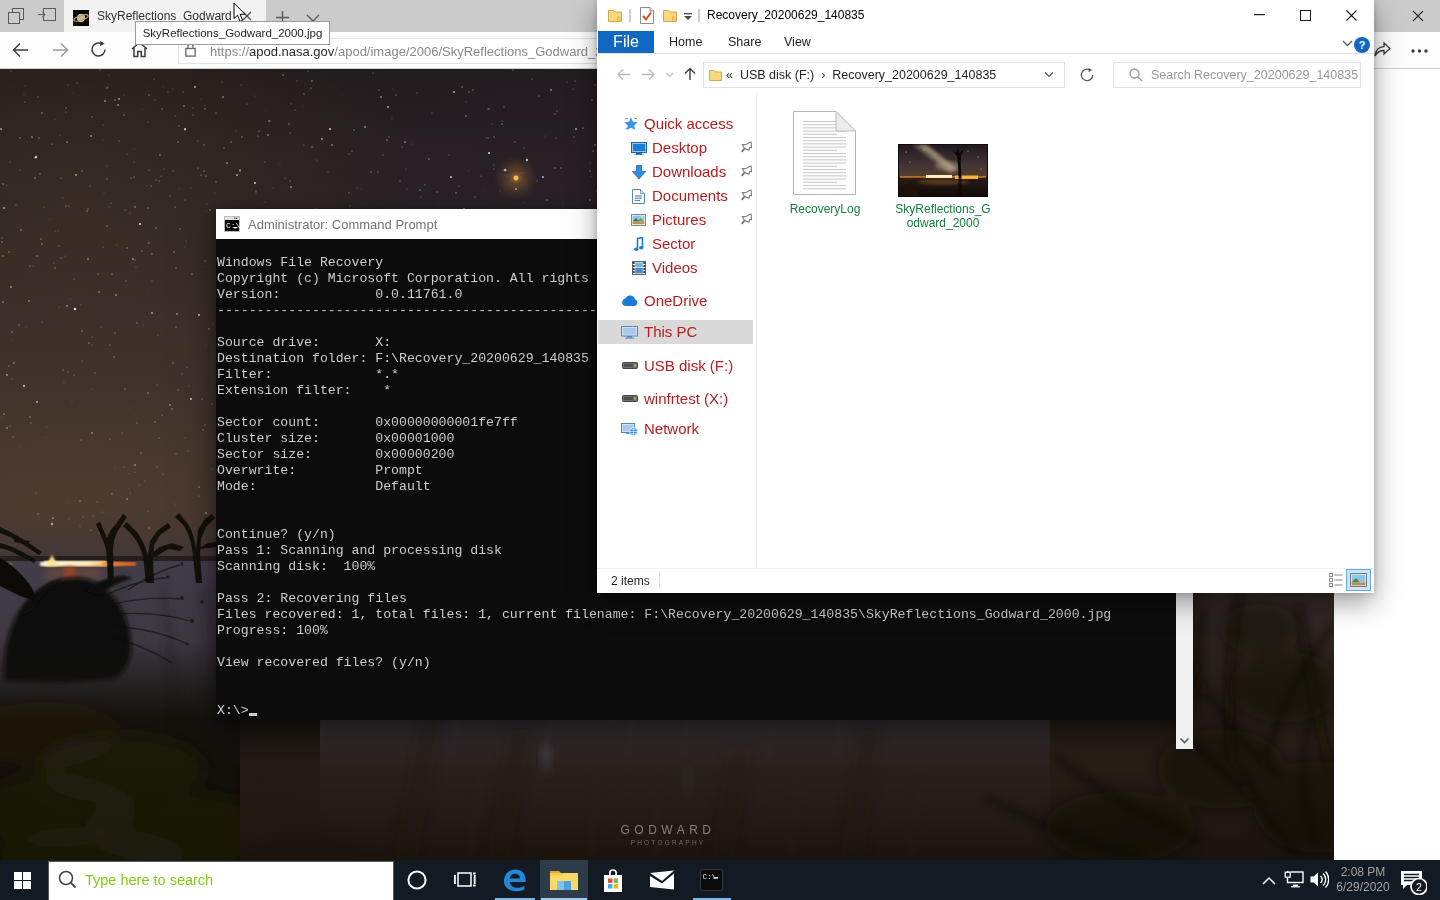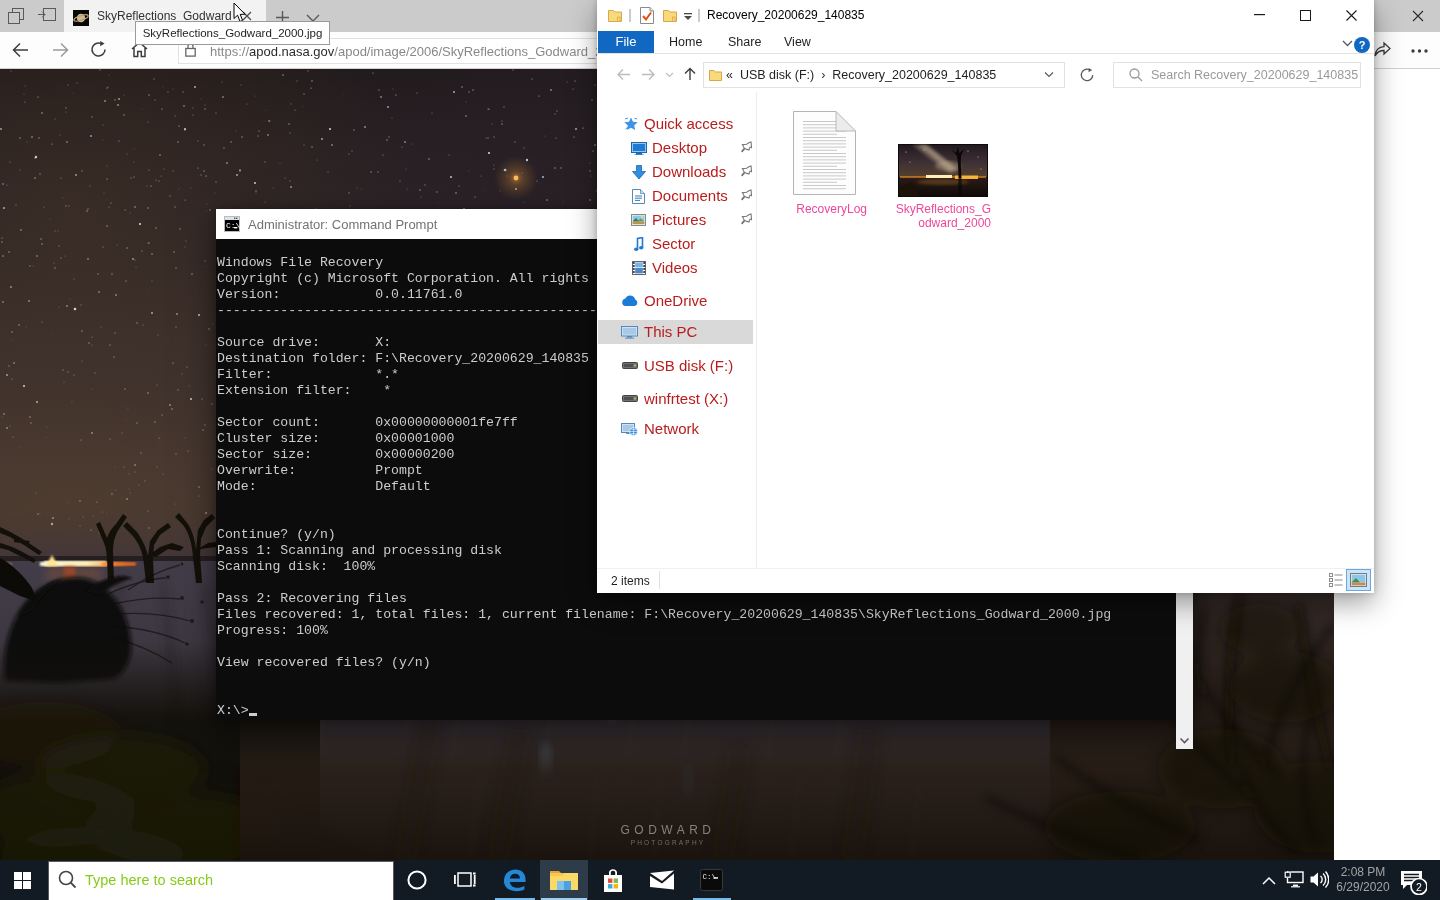--- a/index.html
+++ b/index.html
@@ -21,35 +21,35 @@
 #cmdtitletext{left:32px;top:8px;font-size:13px;color:#737373}
 #cmdbody{left:0;top:30px;width:977px;height:481px;background:#0c0c0c}
 #cmdpre{left:1px;top:16px;font-family:"Liberation Mono",monospace;font-size:13.2px;line-height:16px;color:#cccccc;white-space:pre}
 #cmdcursor{left:33px;top:474px;width:8px;height:2.6px;background:#cccccc}
 #cmdscroll{left:960px;top:30px;width:17px;height:480px;background:#f0f0f0}
 
 #exp{left:597px;top:0;width:777px;height:593px;background:#fff;
  box-shadow:0 10px 26px rgba(0,0,0,0.38),0 0 6px rgba(0,0,0,0.2)}
 #exp .r1{left:0;top:0;width:777px;height:31px;background:#fff}
 #exptitle{left:110px;top:8px;font-size:12px;color:#000;white-space:nowrap}
-#filetab{left:1px;top:31px;width:56px;height:22px;background:#1168c2;color:#fff;font-size:13px;
+#filetab{left:1px;top:31px;width:56px;height:22px;background:#1168c2;color:#fff;font-size:16px;
  text-align:center;line-height:22px}
 .rtab{top:31px;height:22px;font-size:12.5px;color:#1f1f1f;line-height:22px}
 #ribline{left:0;top:53px;width:777px;height:1px;background:#e3e3e3}
 #addrbox{left:106px;top:62px;width:362px;height:26px;background:#fff;border:1px solid #e2e2e2}
 #addrtext{left:129px;top:68px;font-size:12.5px;color:#1f1f1f;white-space:nowrap}
 #searchbox{left:516px;top:62px;width:248px;height:26px;background:#fff;border:1px solid #e2e2e2}
 #searchtext{left:554px;top:68px;font-size:12.5px;color:#9a9a9a;white-space:nowrap}
 #navsep{left:159px;top:92px;width:1px;height:476px;background:#ececec}
 .navitem{left:0;height:24px;font-size:15px;color:#b91c1c;line-height:24px;white-space:nowrap}
 #thispcsel{left:1px;top:320px;width:155px;height:24px;background:#d9d9d9}
 #statusbar{left:0;top:568px;width:777px;height:25px;background:#fff;border-top:1px solid #f0f0f0}
 #itemcount{left:14px;top:574px;font-size:12px;color:#1f1f1f}
 #statussep{left:62px;top:571px;width:1px;height:18px;background:#e0e0e0}
-.ilabel{font-size:12px;color:#ec4899;text-align:right;line-height:13.5px}
+.ilabel{font-size:12px;color:#15803d;text-align:center;line-height:13.5px}
 
 #tooltip{left:135px;top:21px;width:195px;height:24px;background:#ffffff;border:1px solid #9a9a9a;
  font-size:11.5px;color:#1f1f1f;text-align:center;line-height:22px;z-index:40}
 
 #taskbar{left:0;top:860px;width:1440px;height:40px;background:#121a23;z-index:50}
 #tsearch{left:48px;top:1px;width:346px;height:39px;background:#fff;border:1px solid #5a5a5a;border-bottom:none}
 #tsearchtext{left:85px;top:12px;font-size:14.5px;color:#84cc16}
 #explbtn{left:540px;top:0;width:48px;height:40px;background:#2e3c49}
 .underline{top:38px;height:2px;background:#76b9ed}
 #clock{right:45px;top:5px;width:64px;text-align:center;color:#a3a3a3;font-size:12px;line-height:15px}

